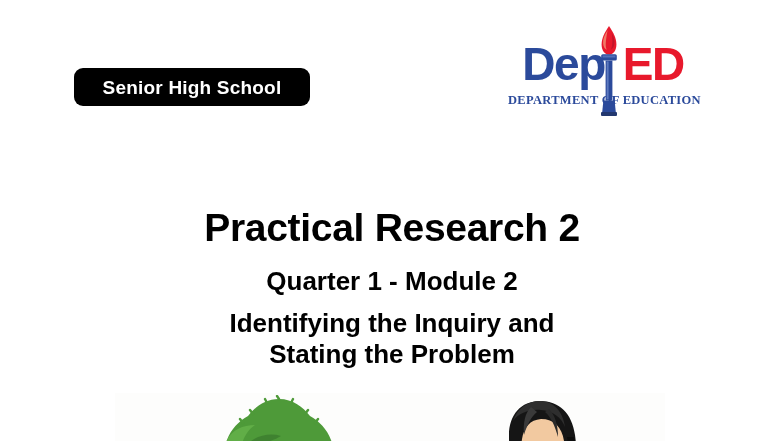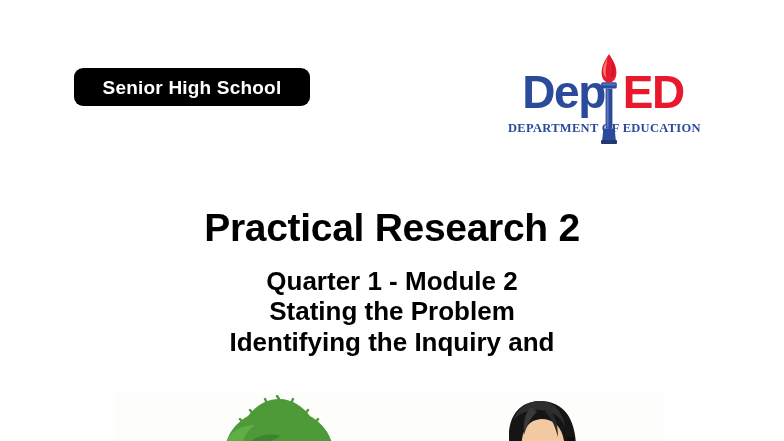--- a/index.html
+++ b/index.html
@@ -51,21 +51,21 @@
     font-weight: bold;
     letter-spacing: 0.2px;
     line-height: 1;
     white-space: nowrap;
   }
 
   
   .deped-logo {
     position: absolute;
     left: 508px;
-    top: 52px;
+    top: 24px;
     width: 190px;
     height: 95px;
   }
   .logo-wordmark {
     position: absolute;
     left: 0;
     top: 14px;
     width: 190px;
     height: 52px;
     display: flex;
@@ -125,21 +125,21 @@
     color: #000000;
     line-height: 1.02;
     letter-spacing: -0.3px;
     margin: 12px;
   }
   .module-line {
     font-size: 26px;
     font-weight: bold;
     color: #000000;
     line-height: 1.18;
-    margin: 0;
+    margin: 12px;
     padding-top: 6px;
   }
   .module-subline {
     font-size: 26px;
     font-weight: bold;
     color: #000000;
     line-height: 1.18;
     margin: 0;
   }
 
@@ -205,22 +205,22 @@
         <rect x="5" y="88" width="16" height="4" rx="1" fill="#23386F"></rect>
       </svg>
 
       <div class="logo-tagline">DEPARTMENT OF EDUCATION</div>
     </div>
   </div>
 
   <div class="title-block">
     <h1 class="course-title">Practical Research 2</h1>
     <p class="module-line">Quarter 1 - Module 2</p>
+    <p class="module-subline">Identifying the Inquiry and</p>
     <p class="module-subline">Stating the Problem</p>
-    <p class="module-subline">Identifying the Inquiry and</p>
   </div>
 
   <div class="illustration">
 
     <svg class="tree" viewBox="0 0 128 92">
       <path d="M64 4 C50 4 40 12 33 21 C24 26 16 34 12 45
                C8 56 8 70 10 92 L118 92 C120 70 120 56 116 45
                C112 34 104 26 95 21 C88 12 78 4 64 4 Z" fill="#4E9A39"></path>
       <path d="M40 30 C34 34 29 41 27 49 C25 57 25 68 26 92 L10 92
                C8 70 8 56 12 45 C17 35 28 30 40 30 Z" fill="#61AE47"></path>

